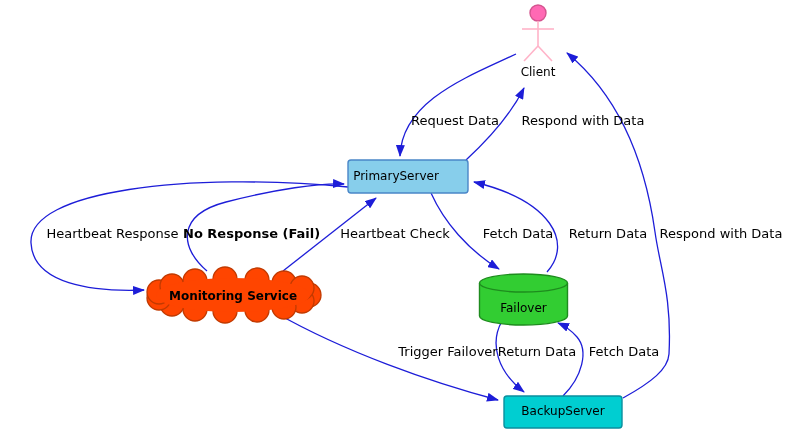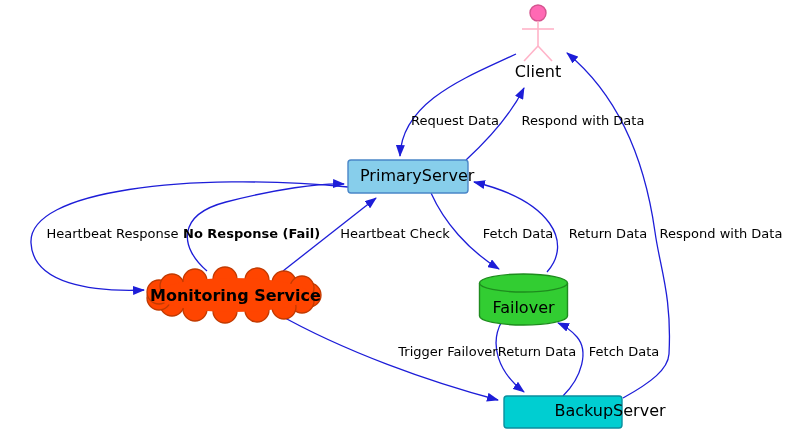--- a/index.html
+++ b/index.html
@@ -6,21 +6,21 @@
   body{
     width:788px;height:435px;position:relative;background:#ffffff;
     font-family:"DejaVu Sans","Liberation Sans",sans-serif;
     overflow:hidden;
   }
   #diagram-svg{position:absolute;left:0;top:0;}
   .lbl{
     position:absolute;color:#000;font-size:13px;line-height:18px;
     text-align:center;white-space:nowrap;
   }
-  .node-lbl{font-size:16px;}
+  .node-lbl{font-size:12px;}
   .edge{fill:none;stroke:#1d1dd8;stroke-width:1.3px;}
 </style>
 </head>
 <body>
 
 <svg id="diagram-svg" width="788" height="435" viewBox="0 0 788 435">
   <defs>
     <marker id="arrow" markerUnits="userSpaceOnUse" markerWidth="12" markerHeight="9" refX="11" refY="4.5" orient="auto">
       <path d="M0,0 L12,4.5 L0,9 Z" fill="#1d1dd8"></path>
     </marker>
@@ -71,24 +71,24 @@
 
   <g>
     <path d="M 479.5,283 L 479.5,316 A 44,9 0 0 0 567.5,316 L 567.5,283" fill="#32cd32" stroke="#1e8c1e" stroke-width="1.4"></path>
     <ellipse cx="523.5" cy="283" rx="44" ry="9" fill="#32cd32" stroke="#1e8c1e" stroke-width="1.4"></ellipse>
   </g>
 
   <rect x="504" y="396" width="118" height="32" rx="3" fill="#00ced1" stroke="#0a8f9e" stroke-width="1.4"></rect>
 </svg>
 
 <div class="lbl node-lbl" style="left:498px;top:63px;width:80px;">Client</div>
-<div class="lbl node-lbl" style="left:360px;top:167px;width:96px;">PrimaryServer</div>
+<div class="lbl node-lbl" style="left:348px;top:167px;width:96px;">PrimaryServer</div>
 <div class="lbl node-lbl" style="left:150px;top:287px;width:166px;font-weight:bold;">Monitoring Service</div>
 <div class="lbl node-lbl" style="left:479px;top:299px;width:89px;">Failover</div>
-<div class="lbl node-lbl" style="left:504px;top:402px;width:118px;margin-left:47px;">BackupServer</div>
+<div class="lbl node-lbl" style="left:504px;top:402px;width:118px;">BackupServer</div>
 
 <div class="lbl" style="left:395px;top:112px;width:120px;">Request Data</div>
 <div class="lbl" style="left:518px;top:112px;width:130px;">Respond with Data</div>
 <div class="lbl" style="left:45px;top:225px;width:135px;">Heartbeat Response</div>
 <div class="lbl" style="left:183px;top:225px;width:134px;font-weight:bold;">No Response (Fail)</div>
 <div class="lbl" style="left:336px;top:225px;width:118px;">Heartbeat Check</div>
 <div class="lbl" style="left:478px;top:225px;width:80px;">Fetch Data</div>
 <div class="lbl" style="left:566px;top:225px;width:84px;">Return Data</div>
 <div class="lbl" style="left:656px;top:225px;width:130px;">Respond with Data</div>
 <div class="lbl" style="left:381px;top:343px;width:134px;">Trigger Failover</div>

